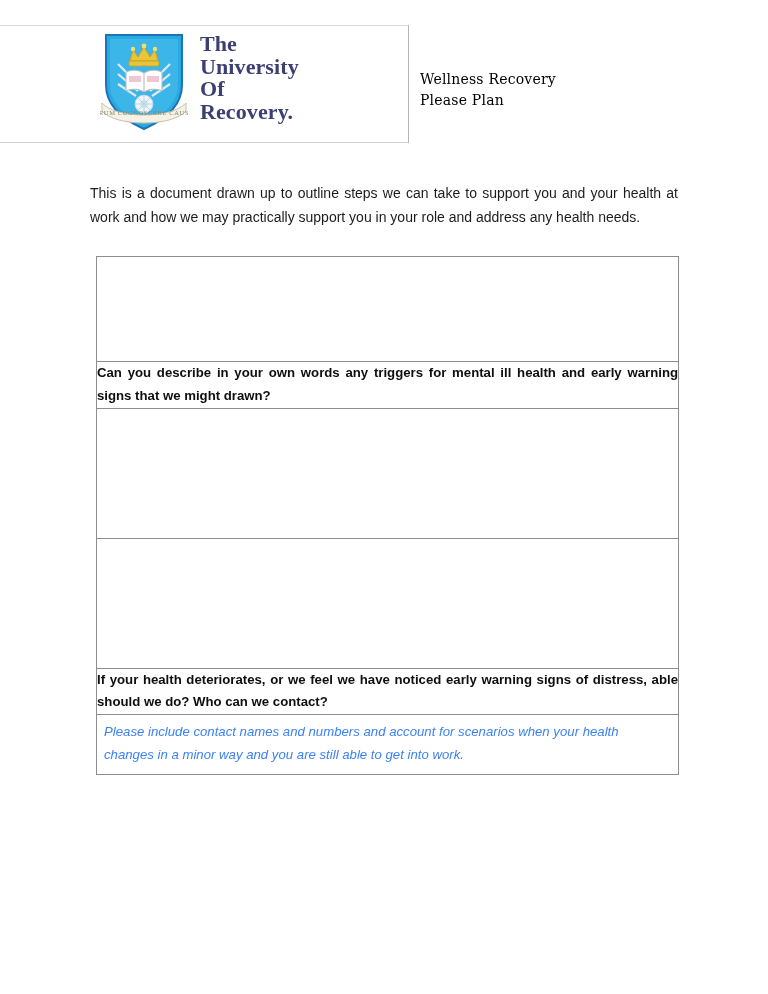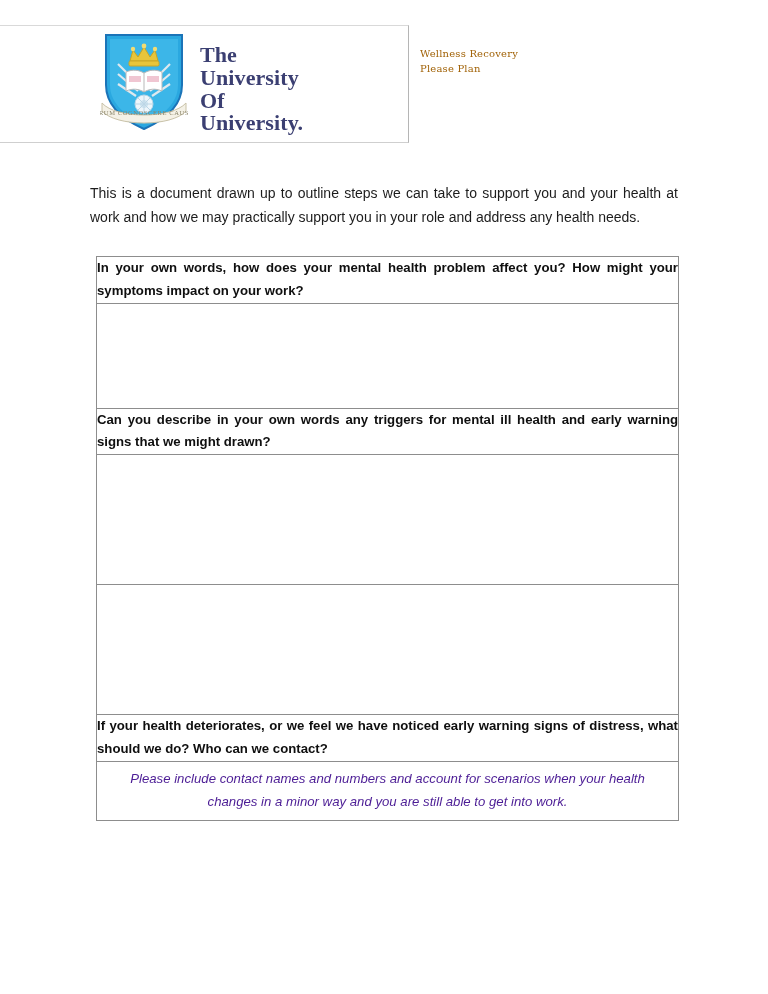--- a/index.html
+++ b/index.html
@@ -26,21 +26,21 @@
     box-sizing: border-box;
     border-top: 1px solid #d9d9d9;
     border-bottom: 1px solid #cfcfcf;
     border-right: 1px solid #b5b5b5;
     background: #ffffff;
     display: flex;
     align-items: center;
   }
   .logo-block {
     display: flex;
-    align-items: flex-end;
+    align-items: flex-start;
     margin-left: 100px;
   }
   .crest {
     width: 88px;
     height: 102px;
     flex: 0 0 auto;
     position: relative;
     top: -2px;
   }
   .wordmark {
@@ -50,25 +50,25 @@
     font-size: 22px;
     font-weight: 700;
     line-height: 1.03;
     letter-spacing: 0.1px;
   }
   .wordmark span { display: block; white-space: nowrap; }
 
   .doc-title {
     position: absolute;
     left: 420px;
-    top: 47px;
+    top: 69px;
     width: 300px;
-    color: #a16207;
+    color: #000000;
     font-family: "DejaVu Serif", serif;
-    font-size: 10px;
+    font-size: 14px;
     font-weight: 400;
     line-height: 1.48;
     letter-spacing: 0.2px;
   }
   .doc-title span { display: block; }
 
   
   .intro {
     position: absolute;
     left: 90px;
@@ -104,22 +104,22 @@
     text-align: justify;
     color: #0f0f0f;
   }
   .a-cell { background: #ffffff; }
   .a-inner { display: block; }
   .hint {
     padding: 6px 7px 7px 7px;
     font-size: 13.2px;
     line-height: 22.8px;
     font-style: italic;
-    text-align: center;
-    color: #4c1d95;
+    text-align: left;
+    color: #3b82f6;
   }
 </style>
 </head>
 <body>
 
 <div class="header">
   <div class="logo-block">
 
     <svg class="crest" viewBox="0 0 88 102">
 
@@ -165,40 +165,35 @@
       <g>
         <path d="M2 72 C16 88 72 88 86 72 L86 80 C72 96 16 96 2 80 Z" fill="#f4f1e6" stroke="#c9c2a8" stroke-width="1"></path>
         <text x="44" y="84" text-anchor="middle" font-family="Liberation Serif, serif" font-size="6.5" fill="#8a8468" letter-spacing="0.6">RERUM COGNOSCERE CAUSAS</text>
       </g>
     </svg>
 
     <div class="wordmark">
       <span>The</span>
       <span>University</span>
       <span>Of</span>
-      <span>University.</span>
+      <span>Recovery.</span>
     </div>
   </div>
 </div>
 
 <div class="doc-title">
   <span>Wellness Recovery</span>
   <span>Please Plan</span>
 </div>
 
 <p class="intro">This is a document drawn up to outline steps we can take to support you and your health at work and how we may practically support you in your role and address any health needs.</p>
 
 <table class="qtable">
   <tbody>
     <tr>
-      <td class="q-cell">
-        <div class="q-text">In your own words, how does your mental health problem affect you? How might your symptoms impact on your work?</div>
-      </td>
-    </tr>
-    <tr>
       <td class="a-cell" style="height:104px">
         <div class="a-inner"></div>
       </td>
     </tr>
 
     <tr>
       <td class="q-cell">
         <div class="q-text">Can you describe in your own words any triggers for mental ill health and early warning signs that we might drawn?</div>
       </td>
     </tr>
@@ -209,21 +204,21 @@
     </tr>
 
     <tr>
       <td class="a-cell" style="height:129px">
         <div class="a-inner"></div>
       </td>
     </tr>
 
     <tr>
       <td class="q-cell">
-        <div class="q-text">If your health deteriorates, or we feel we have noticed early warning signs of distress, what should we do? Who can we contact?</div>
+        <div class="q-text">If your health deteriorates, or we feel we have noticed early warning signs of distress, able should we do? Who can we contact?</div>
       </td>
     </tr>
     <tr>
       <td class="a-cell" style="height:36px">
         <div class="hint">Please include contact names and numbers and account for scenarios when your health changes in a minor way and you are still able to get into work.</div>
         <div class="a-inner"></div>
       </td>
     </tr>
   </tbody>
 </table>

